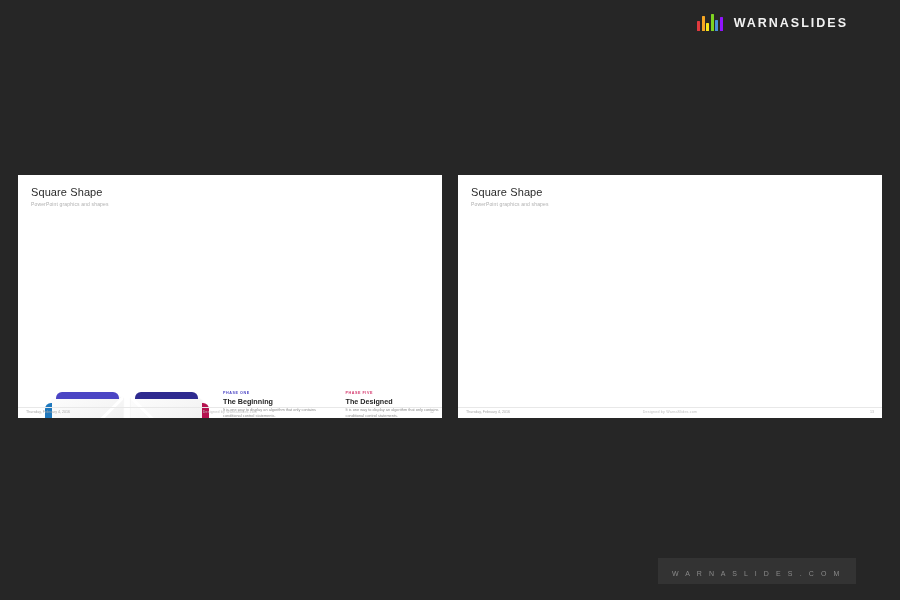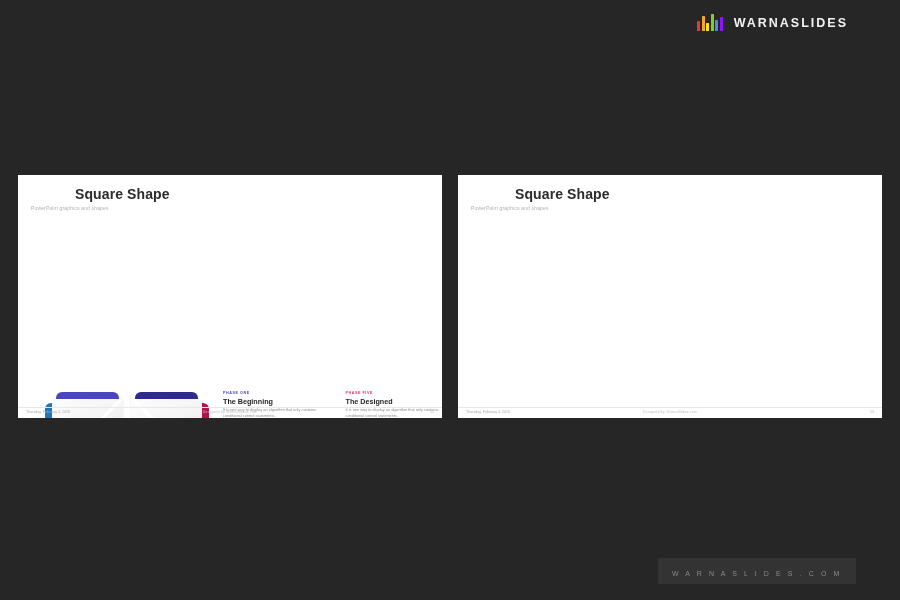--- a/index.html
+++ b/index.html
@@ -15,21 +15,21 @@
   .brand-bars { display: flex; align-items: flex-end; gap: 1.5px; height: 17px; }
   .brand-bars i { display: block; width: 3px; border-radius: .5px; }
   .brand-name { color: #f2f2f2; font-size: 12.5px; letter-spacing: 2.0px; font-weight: 700; }
 
   
   .slide { position: absolute; background: #fff; overflow: hidden; }
   #slide-left  { left: 18px;  top: 175px; width: 424px; height: 243px; }
   #slide-right { left: 458px; top: 175px; width: 424px; height: 243px; }
 
   .slide-head { position: absolute; left: 13px; top: 11px; }
-  .slide-title { font-size: 14px; font-weight: 700; color: #2b2b2b; letter-spacing: .1px; margin-left: 44px; }
+  .slide-title { font-size: 11px; font-weight: 400; color: #2b2b2b; letter-spacing: .1px; }
   .slide-sub { font-size: 5px; color: #b0b0b0; margin-top: 2.5px; letter-spacing: .15px; }
 
   .slide-foot { position: absolute; left: 0; right: 0; bottom: 0; height: 11px;
                 border-top: 1px solid #e8e8e8; }
   .foot-date { position: absolute; left: 8px; top: 2px; font-size: 3.6px; color: #a8a8a8; }
   .foot-mid  { position: absolute; left: 50%; transform: translateX(-50%); top: 2px;
                font-size: 3.6px; color: #c0c0c0; letter-spacing: .2px; }
   .foot-num  { position: absolute; right: 8px; top: 2px; font-size: 3.6px; color: #b8b8b8; }
 
   

